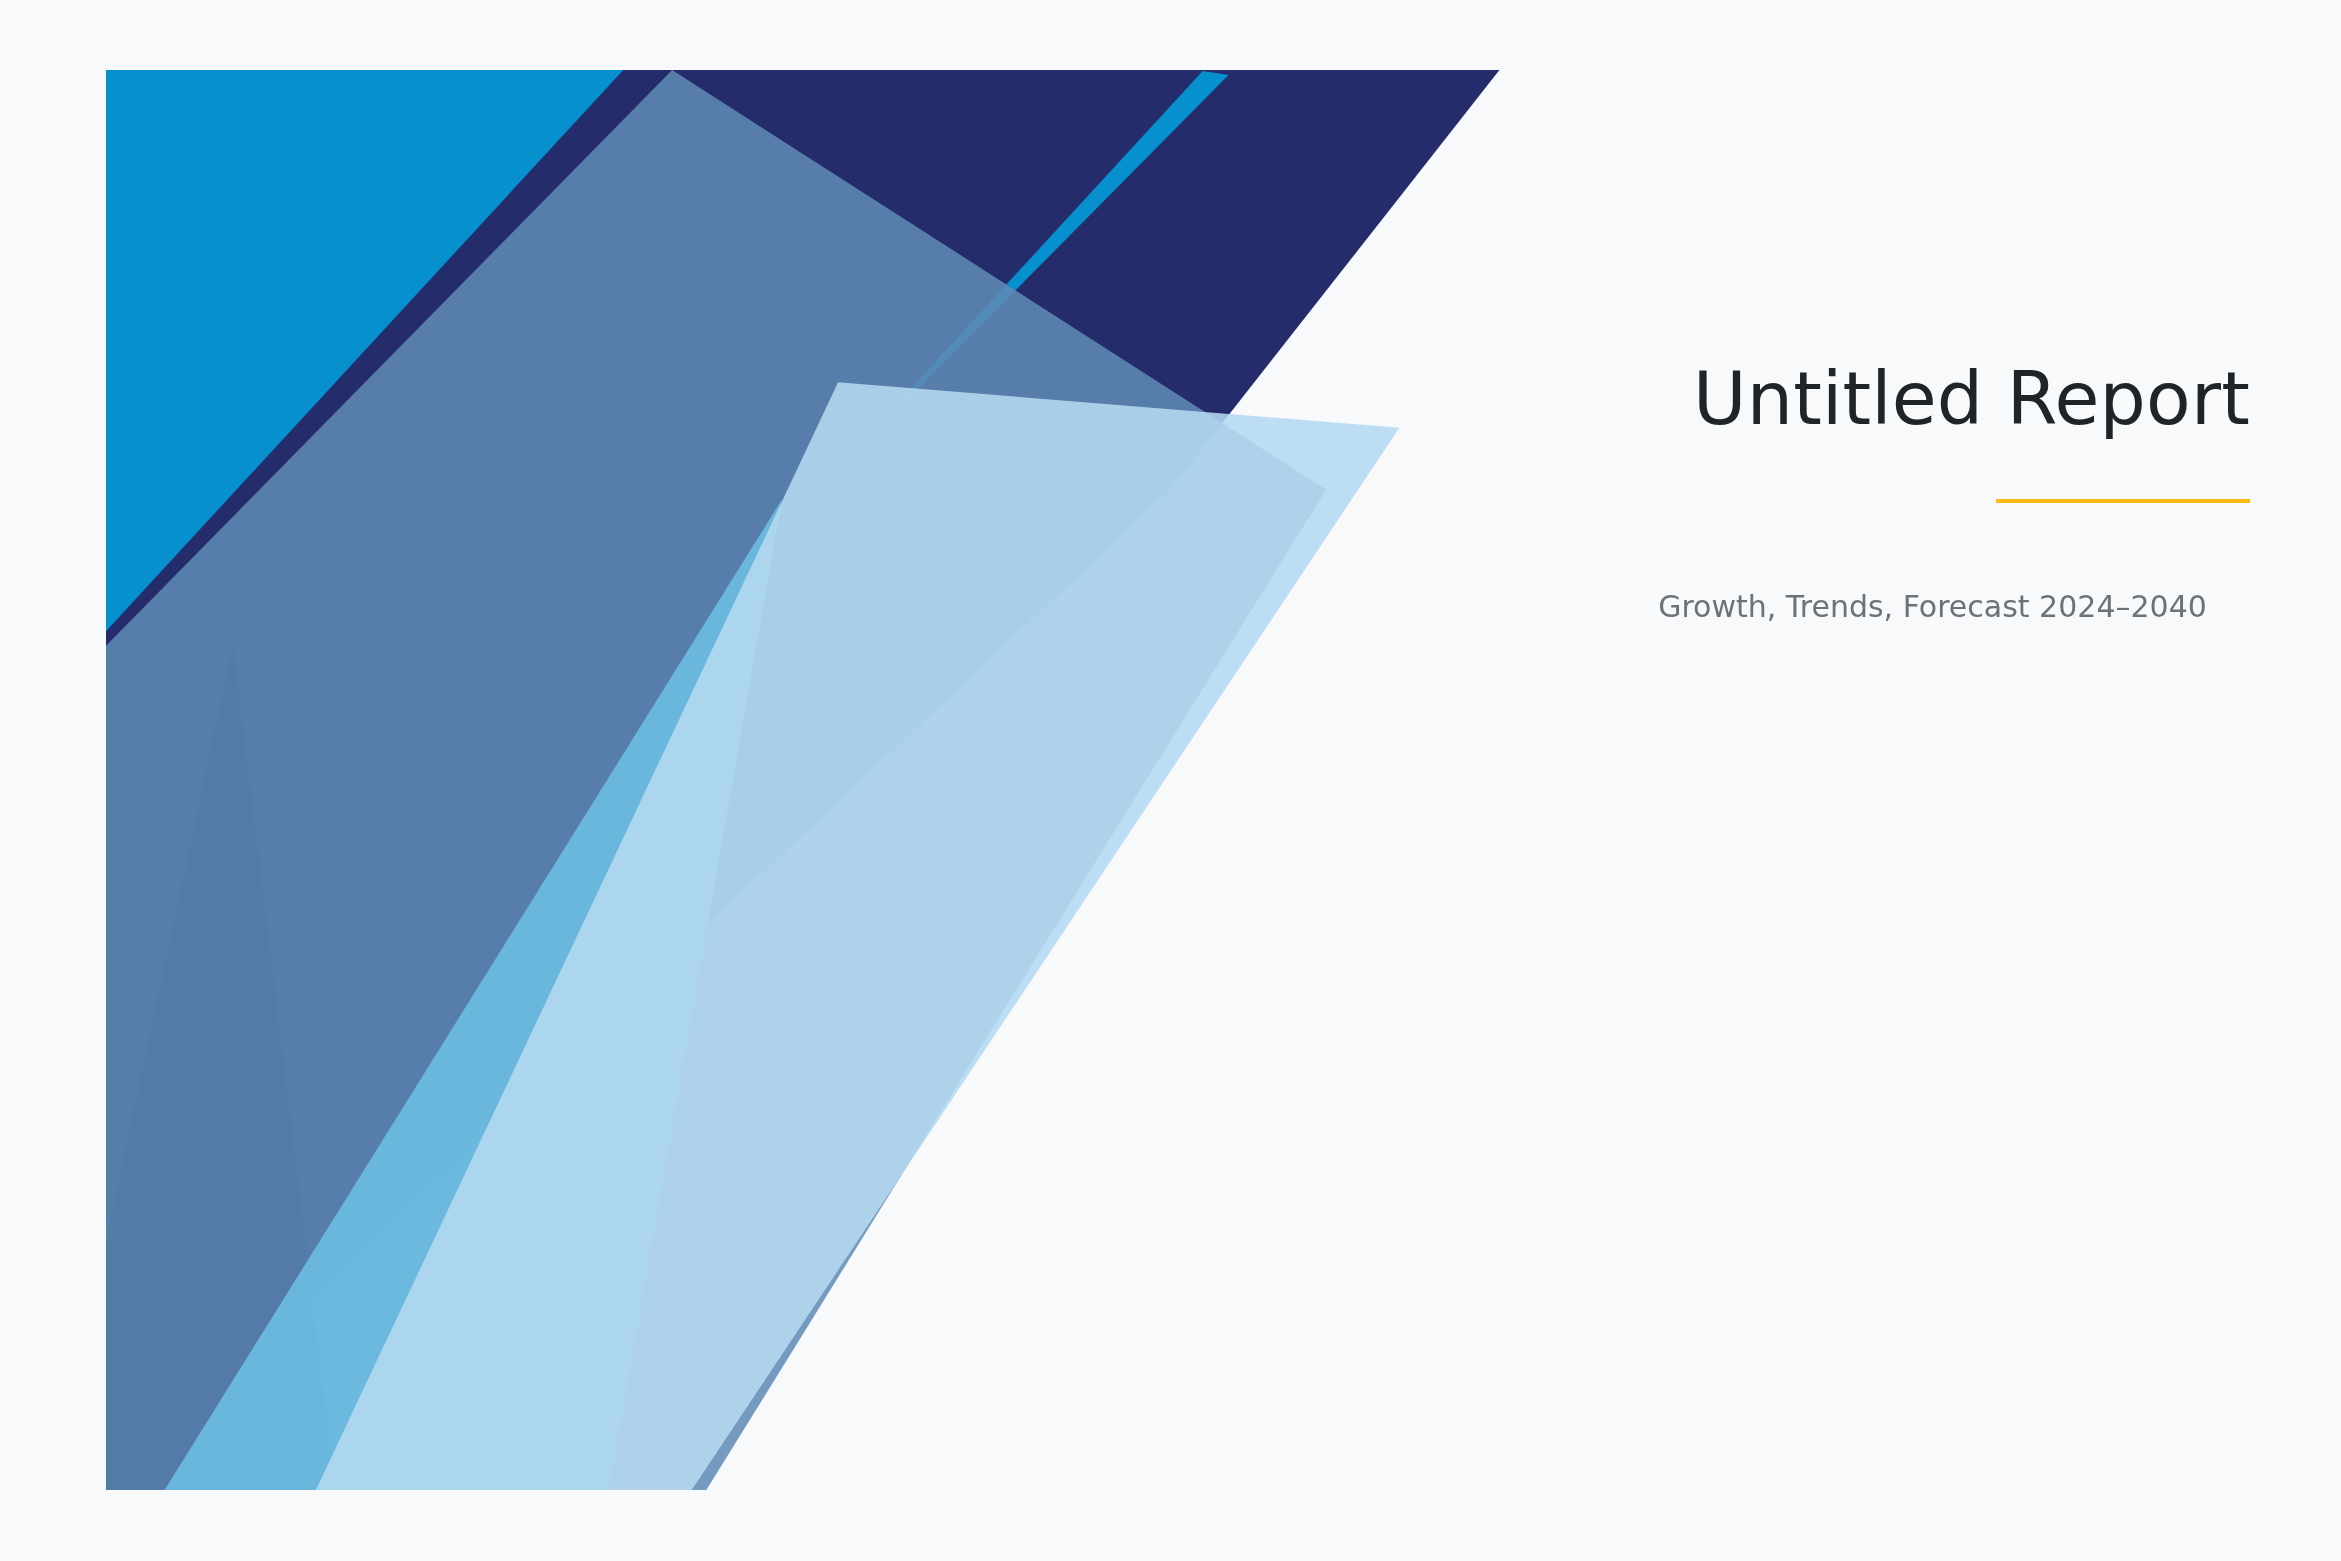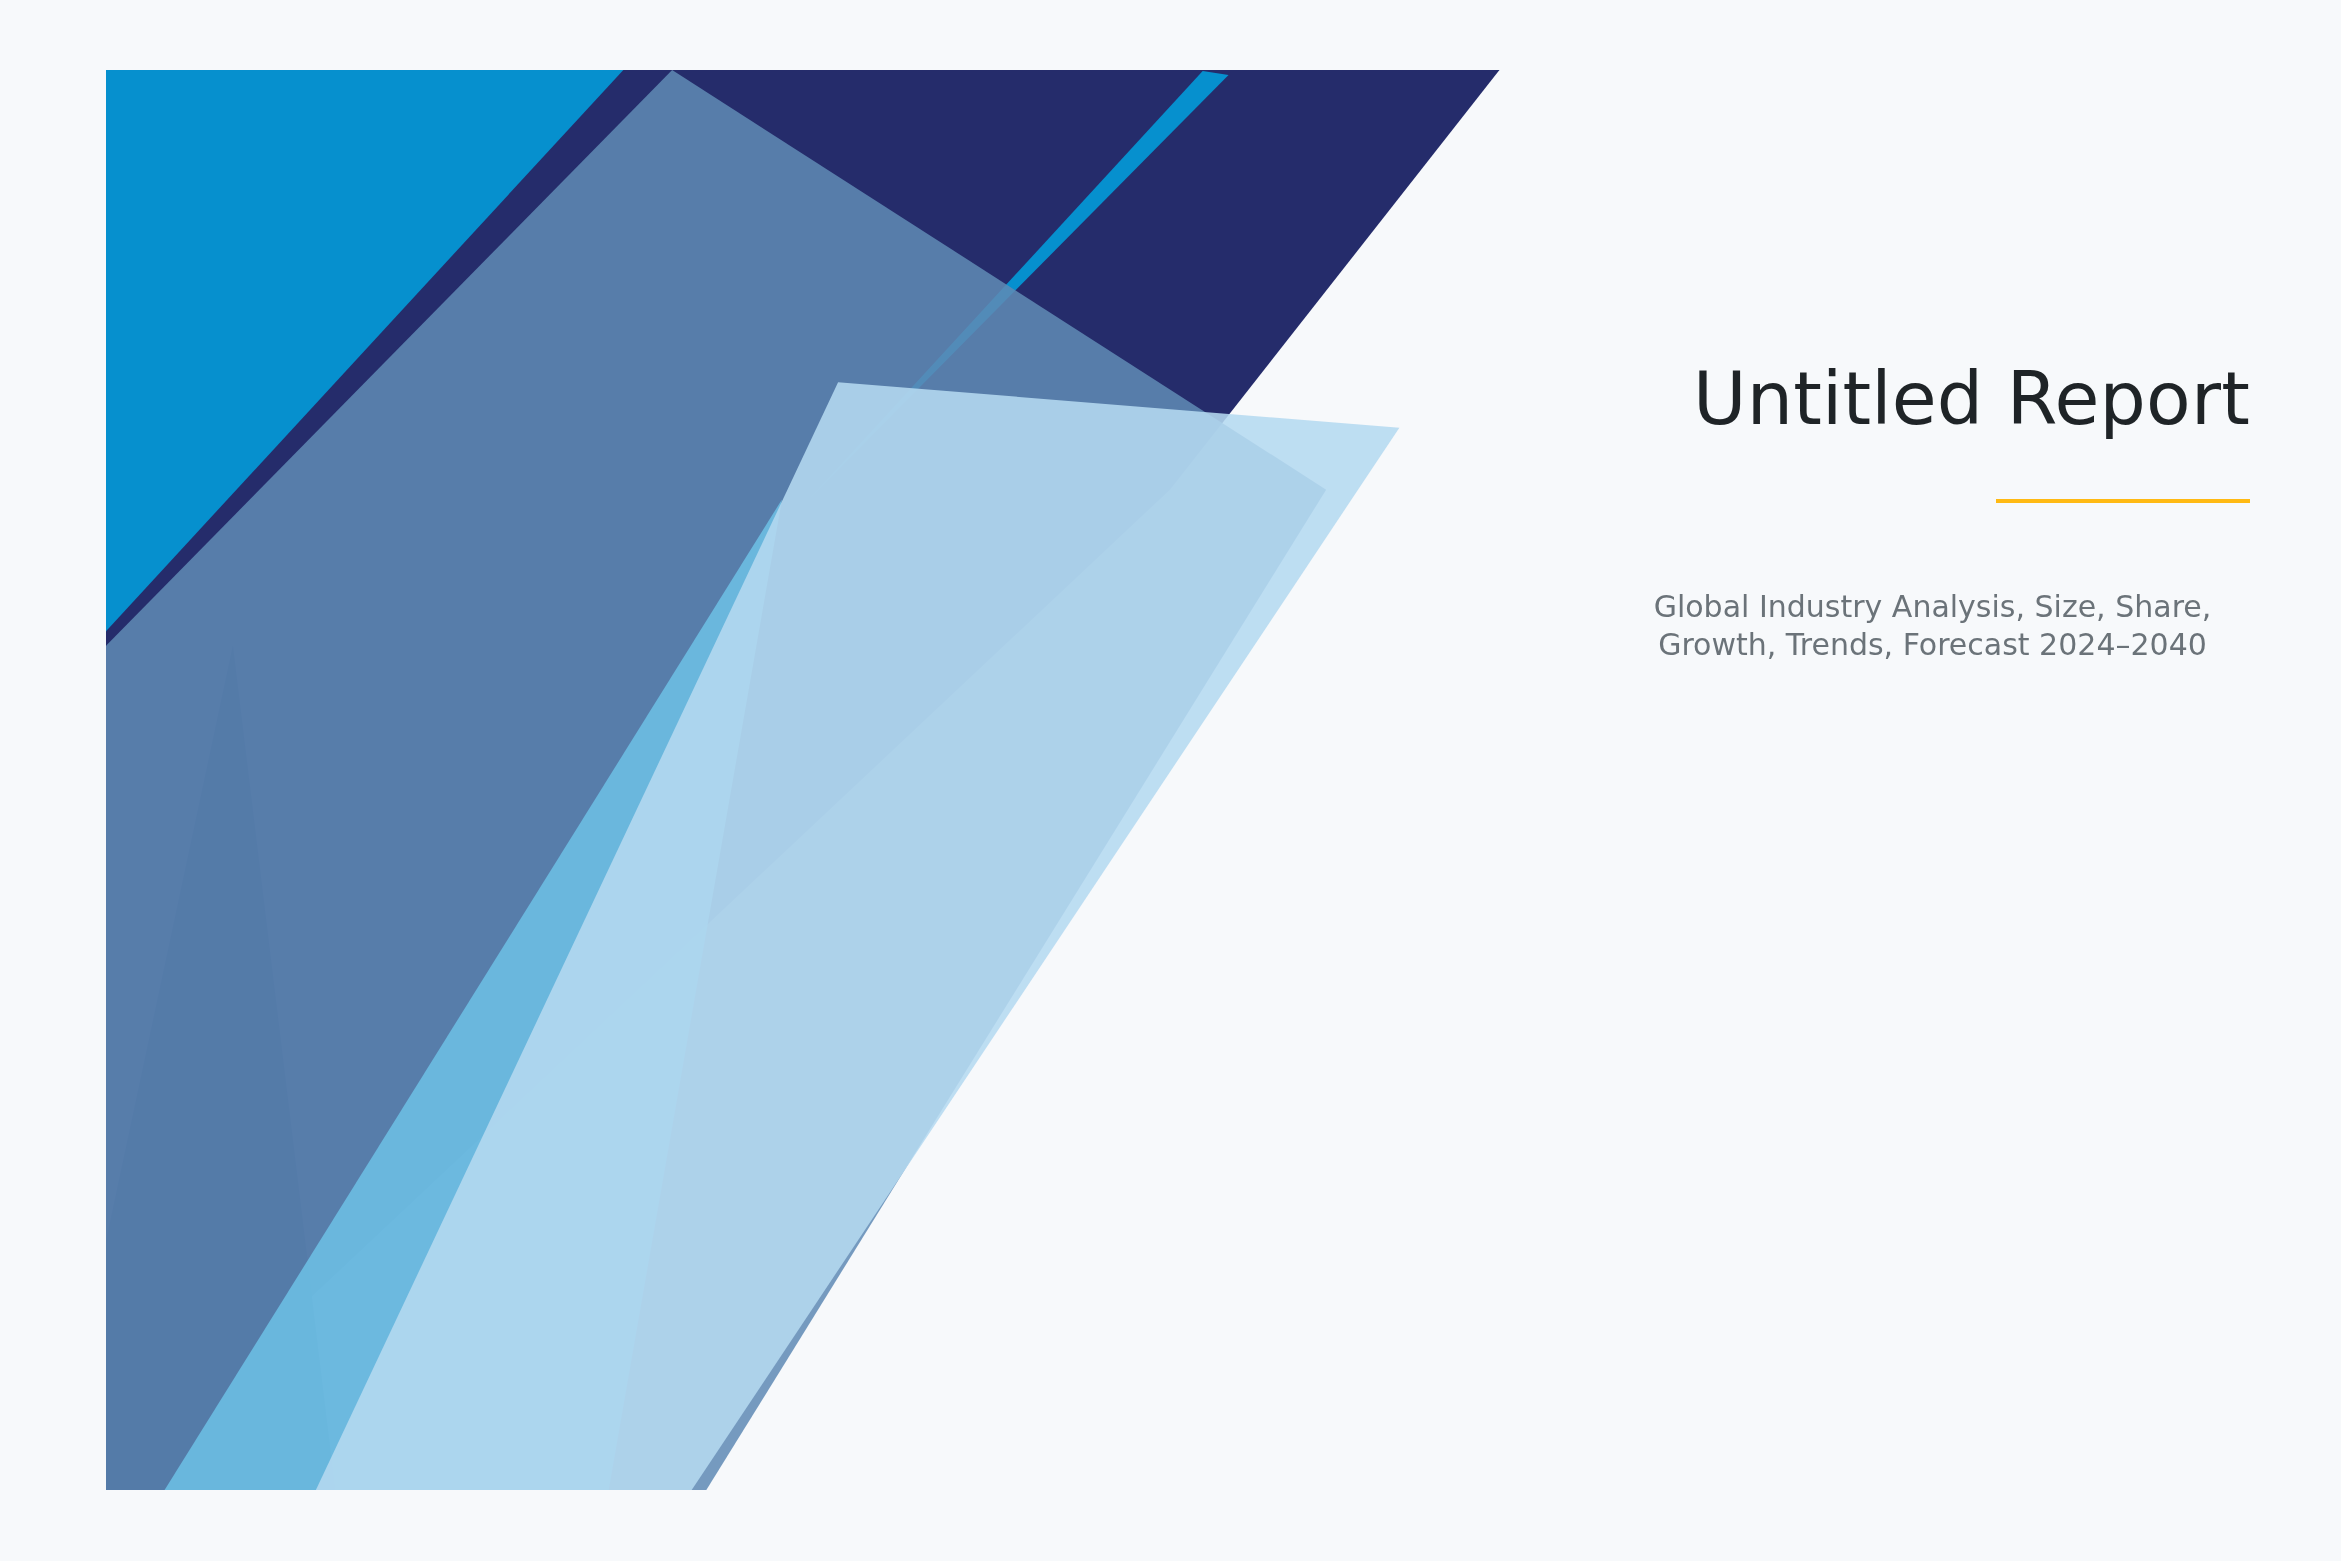--- a/index.html
+++ b/index.html
@@ -98,20 +98,19 @@
 
   <div id="text-block">
 
     <h1 id="report-title">Untitled Report</h1>
 
     <div id="accent-rule-wrap">
       <div id="accent-rule"></div>
     </div>
 
     <div id="report-subtitle">
-      <div>Global Industry Analysis, Size, Share,</div>
       <div>Growth, Trends, Forecast 2024–2040</div>
     </div>
 
   </div>
 
 </div>
 
 
 </body></html>

